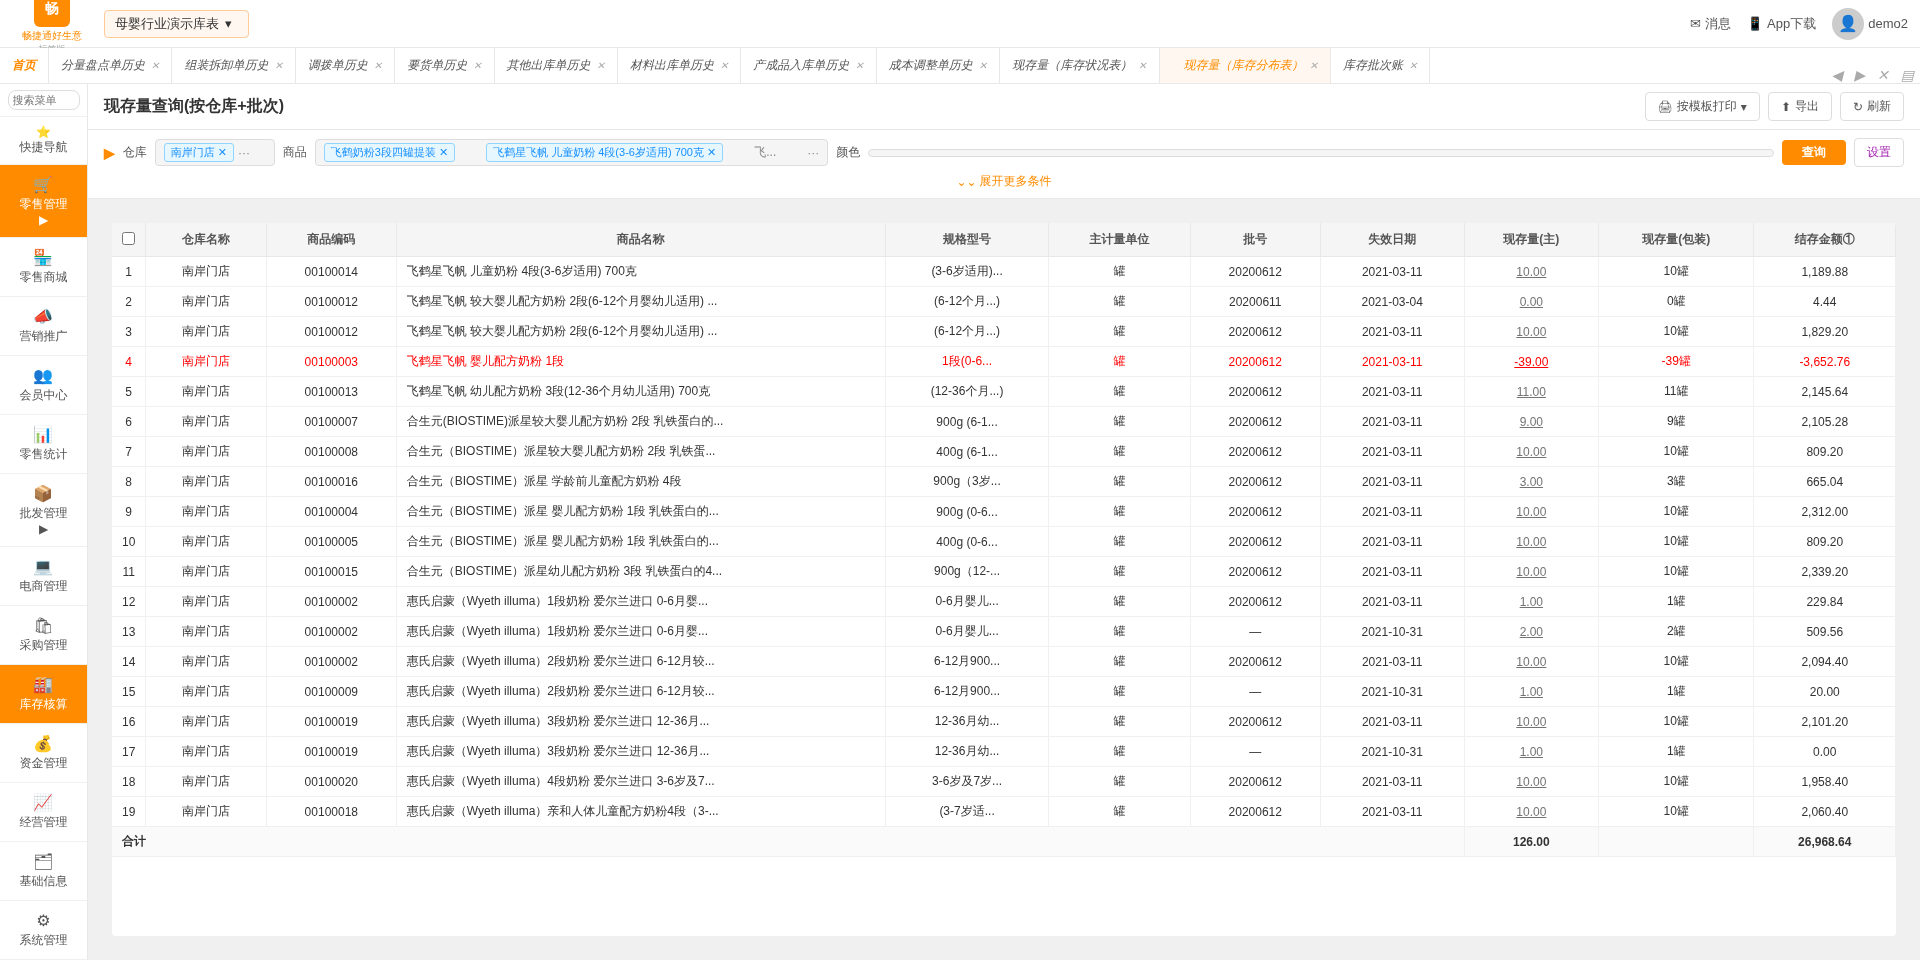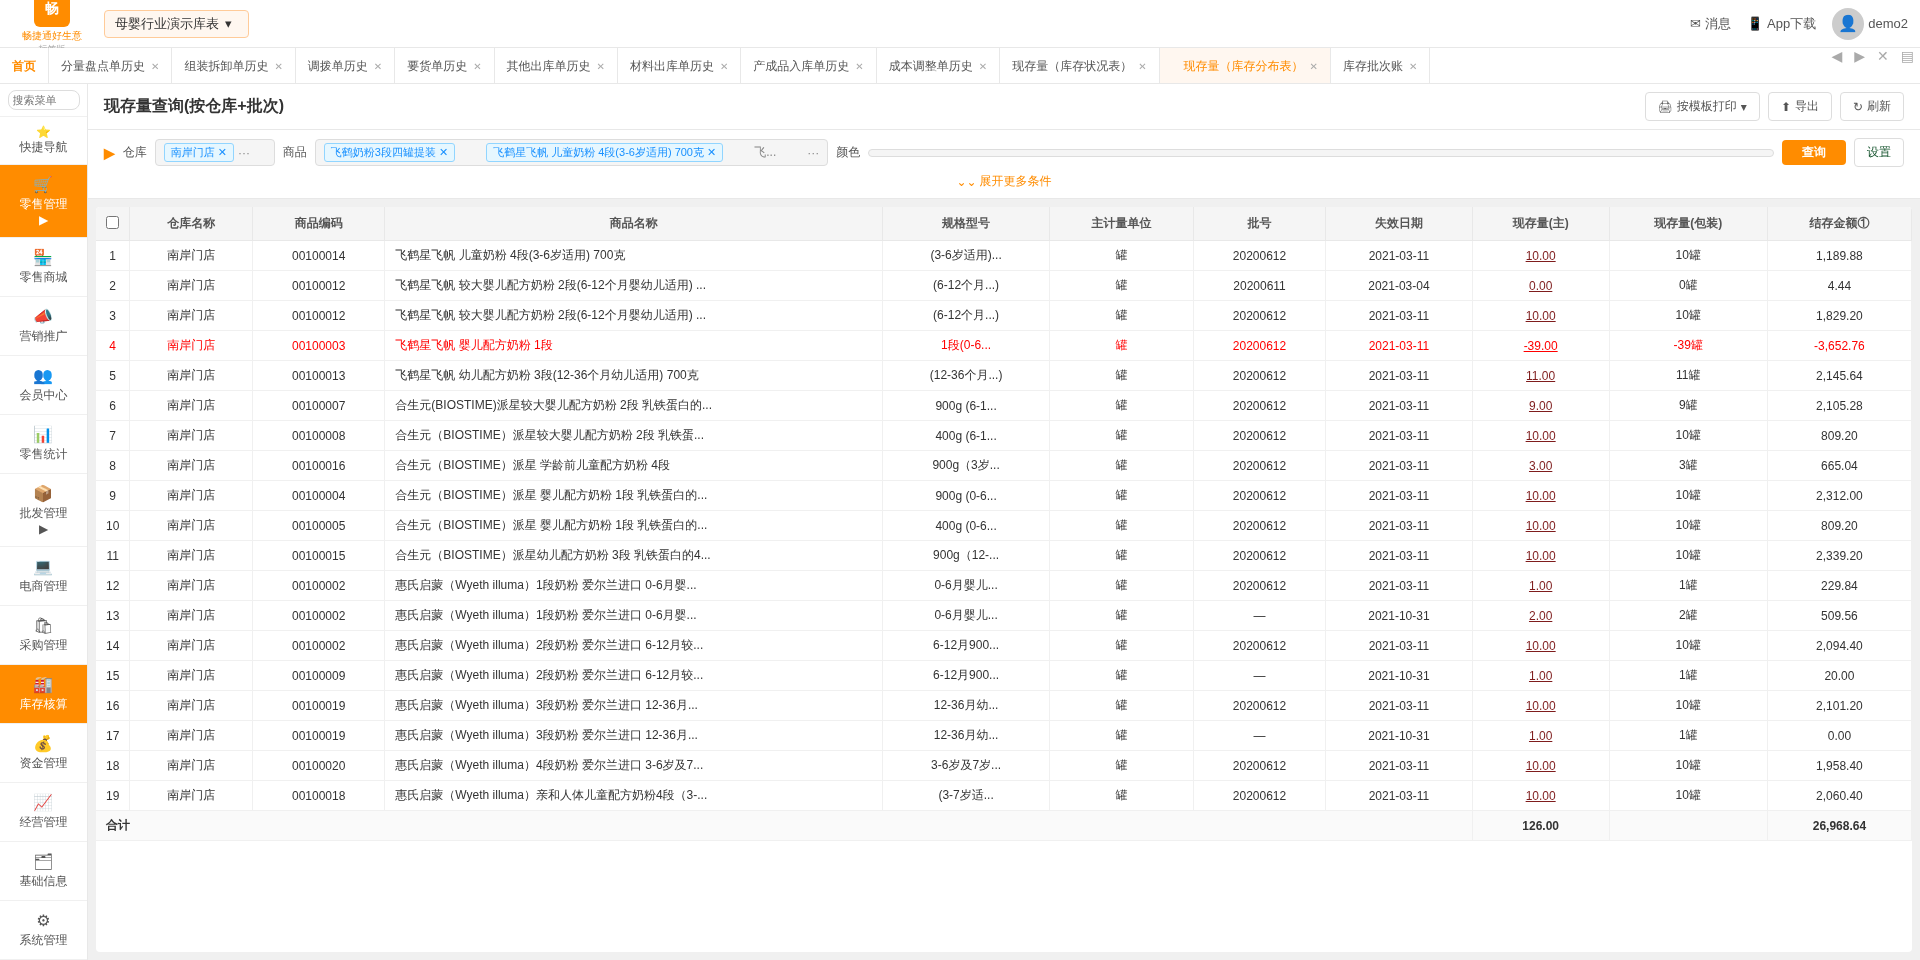--- a/index.html
+++ b/index.html
@@ -10,21 +10,21 @@
     .logo-area { display: flex; flex-direction: column; align-items: center; width: 80px; flex-shrink: 0; }
     .logo-icon { width: 36px; height: 36px; background: #ff8c00; border-radius: 6px; display: flex; align-items: center; justify-content: center; color: white; font-size: 14px; font-weight: bold; }
     .logo-text { font-size: 10px; color: #ff8c00; margin-top: 2px; }
     .dropdown-selector { display: flex; align-items: center; background: #fff7f0; border: 1px solid #ffcb99; border-radius: 4px; padding: 4px 10px; margin-left: 12px; cursor: pointer; font-size: 13px; color: #333; }
     .dropdown-selector span { margin-right: 6px; }
     .top-right { margin-left: auto; display: flex; align-items: center; gap: 16px; }
     .top-right-item { display: flex; align-items: center; gap: 4px; cursor: pointer; color: #555; font-size: 13px; }
     .avatar { width: 32px; height: 32px; border-radius: 50%; background: #ccc; display: flex; align-items: center; justify-content: center; overflow: hidden; }
 
     
-    .nav-tabs { background: #fff; display: flex; align-items: flex-start; height: 36px; border-bottom: 1px solid #e8e8e8; flex-shrink: 0; overflow: hidden; }
+    .nav-tabs { background: #fff; display: flex; align-items: flex-end; height: 36px; border-bottom: 1px solid #e8e8e8; flex-shrink: 0; overflow: hidden; font-style: italic; }
     .nav-tab { display: flex; align-items: center; padding: 0 12px; height: 36px; font-size: 12px; cursor: pointer; white-space: nowrap; border-right: 1px solid #e8e8e8; color: #555; flex-shrink: 0; }
     .nav-tab.home { color: #ff8c00; font-weight: bold; }
     .nav-tab.active { background: #fff7f0; color: #ff8c00; padding-left: 24px; }
     .nav-tab .close-btn { margin-left: 6px; color: #aaa; font-size: 10px; }
     .tab-nav-arrows { display: flex; align-items: center; margin-left: auto; }
     .tab-nav-arrows span { cursor: pointer; padding: 0 6px; color: #aaa; font-size: 14px; }
 
     
     .main-layout { display: flex; flex: 1; overflow: hidden; }
 
@@ -43,41 +43,41 @@
 
     
     .page-header { background: #fff; padding: 8px 16px; display: flex; align-items: center; justify-content: space-between; border-bottom: 1px solid #e8e8e8; flex-shrink: 0; }
     .page-title { font-size: 16px; font-weight: bold; color: #333; }
     .page-actions { display: flex; align-items: center; gap: 8px; }
     .btn { padding: 5px 12px; border-radius: 4px; border: none; cursor: pointer; font-size: 12px; display: flex; align-items: center; gap: 4px; }
     .btn-template { background: #fff; border: 1px solid #ddd; color: #555; }
     .btn-export { background: #fff; border: 1px solid #ddd; color: #555; }
     .btn-refresh { background: #fff; border: 1px solid #ddd; color: #555; }
     .btn-query { background: #ff8c00; color: #fff; font-weight: bold; padding: 4px 20px; }
-    .btn-settings { background: #fff; border: 1px solid #ddd; color: #14532d; }
+    .btn-settings { background: #fff; border: 1px solid #ddd; color: #a21caf; }
 
     
     .filter-bar { background: #fff; padding: 8px 16px; border-bottom: 1px solid #e8e8e8; flex-shrink: 0; }
     .filter-row { display: flex; align-items: center; gap: 8px; flex-wrap: wrap; }
     .filter-label { color: #555; font-size: 12px; white-space: nowrap; text-align: right; }
     .filter-tag-group { display: flex; align-items: center; gap: 4px; background: #f5f5f5; border: 1px solid #ddd; border-radius: 4px; padding: 3px 8px; min-width: 120px; }
     .filter-tag { display: flex; align-items: center; gap: 3px; background: #e6f7ff; border: 1px solid #91d5ff; border-radius: 3px; padding: 1px 6px; font-size: 11px; color: #1890ff; }
     .filter-tag .tag-close { color: #1890ff; cursor: pointer; }
     .filter-more { color: #888; cursor: pointer; }
     .filter-expand { color: #ff8c00; cursor: pointer; font-size: 12px; display: flex; align-items: center; gap: 3px; }
 
     
-    .table-area { flex: 1; overflow: auto; background: #fff; margin: 8px; border-radius: 4px; }
+    .table-area { flex: 1; overflow: auto; background: #fff; margin: 24px; border-radius: 4px; }
     table { width: 100%; border-collapse: collapse; font-size: 12px; }
     thead tr { background: #f5f5f5; }
     th { padding: 8px 10px; text-align: center; border-bottom: 1px solid #e8e8e8; border-right: 1px solid #e8e8e8; color: #555; font-weight: bold; white-space: nowrap; }
     td { padding: 6px 10px; text-align: center; border-bottom: 1px solid #f0f0f0; border-right: 1px solid #f0f0f0; color: #333; white-space: nowrap; }
     .tr-negative td { color: #f00; }
     .tr-footer td { background: #fafafa; font-weight: bold; color: #333; }
-    .td-link { color: #7f1d1d; text-decoration: underline; cursor: pointer; }
+    .td-link { color: #737373; text-decoration: underline; cursor: pointer; }
     .td-negative { color: #f00; }
     .td-left { text-align: left; }
     .col-checkbox { width: 30px; }
     .expand-btn { color: #ff8c00; cursor: pointer; font-size: 14px; font-weight: bold; }
 
     
     ::-webkit-scrollbar { width: 6px; height: 6px; }
     ::-webkit-scrollbar-thumb { background: #ccc; border-radius: 3px; }
   </style>
 </head>

